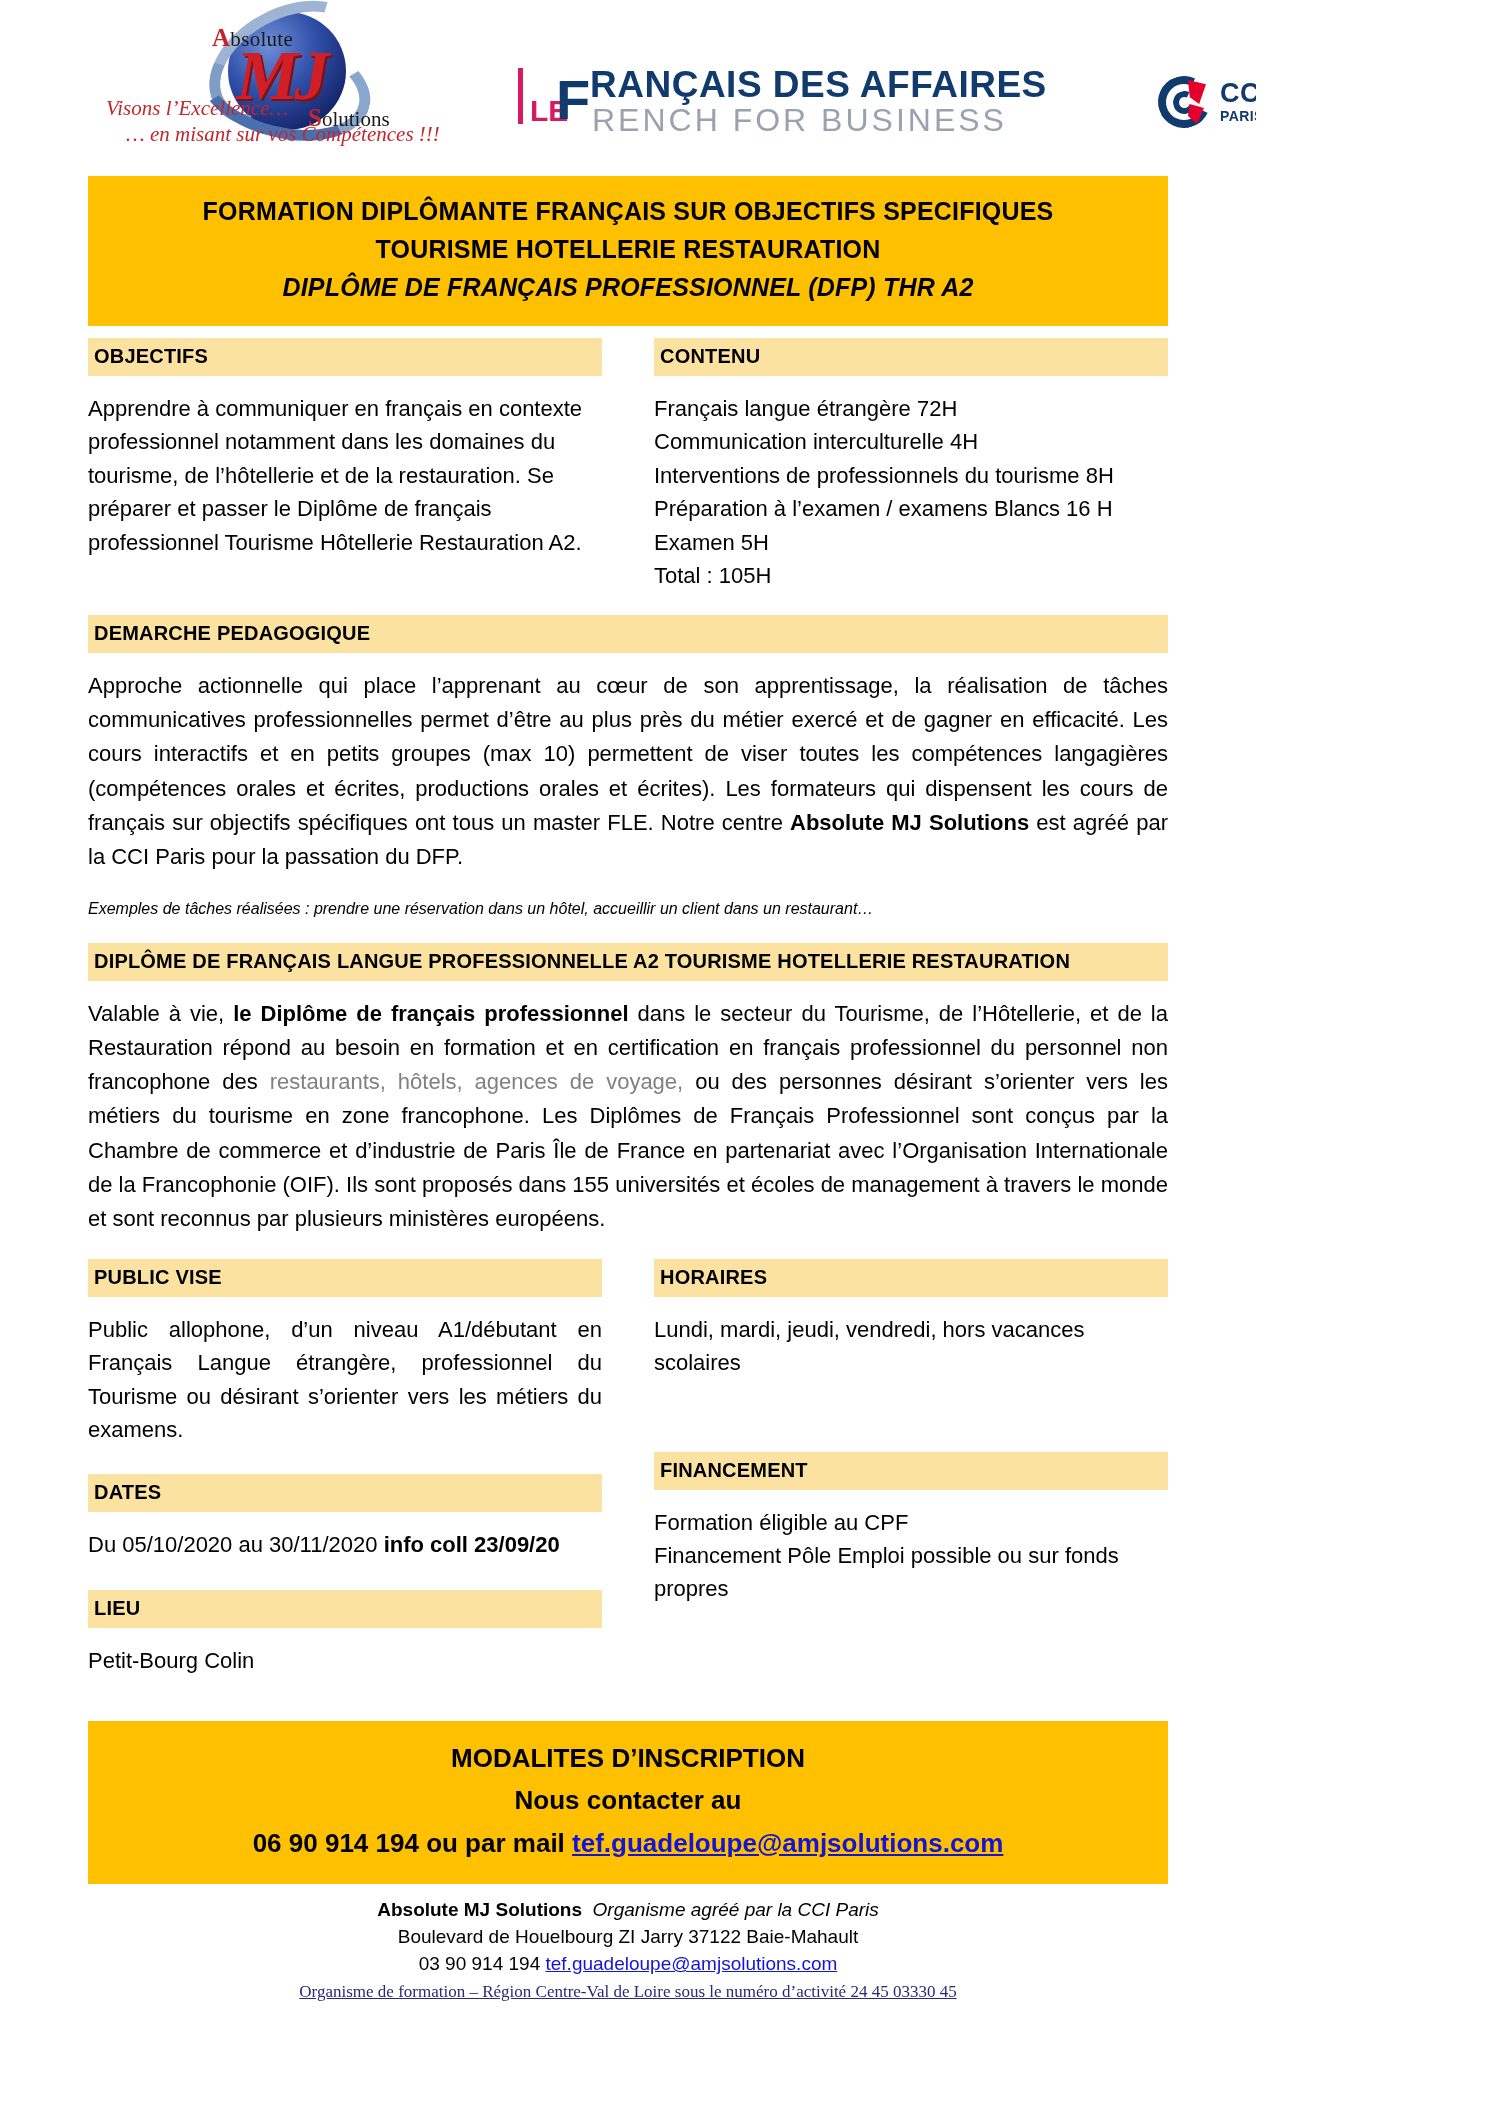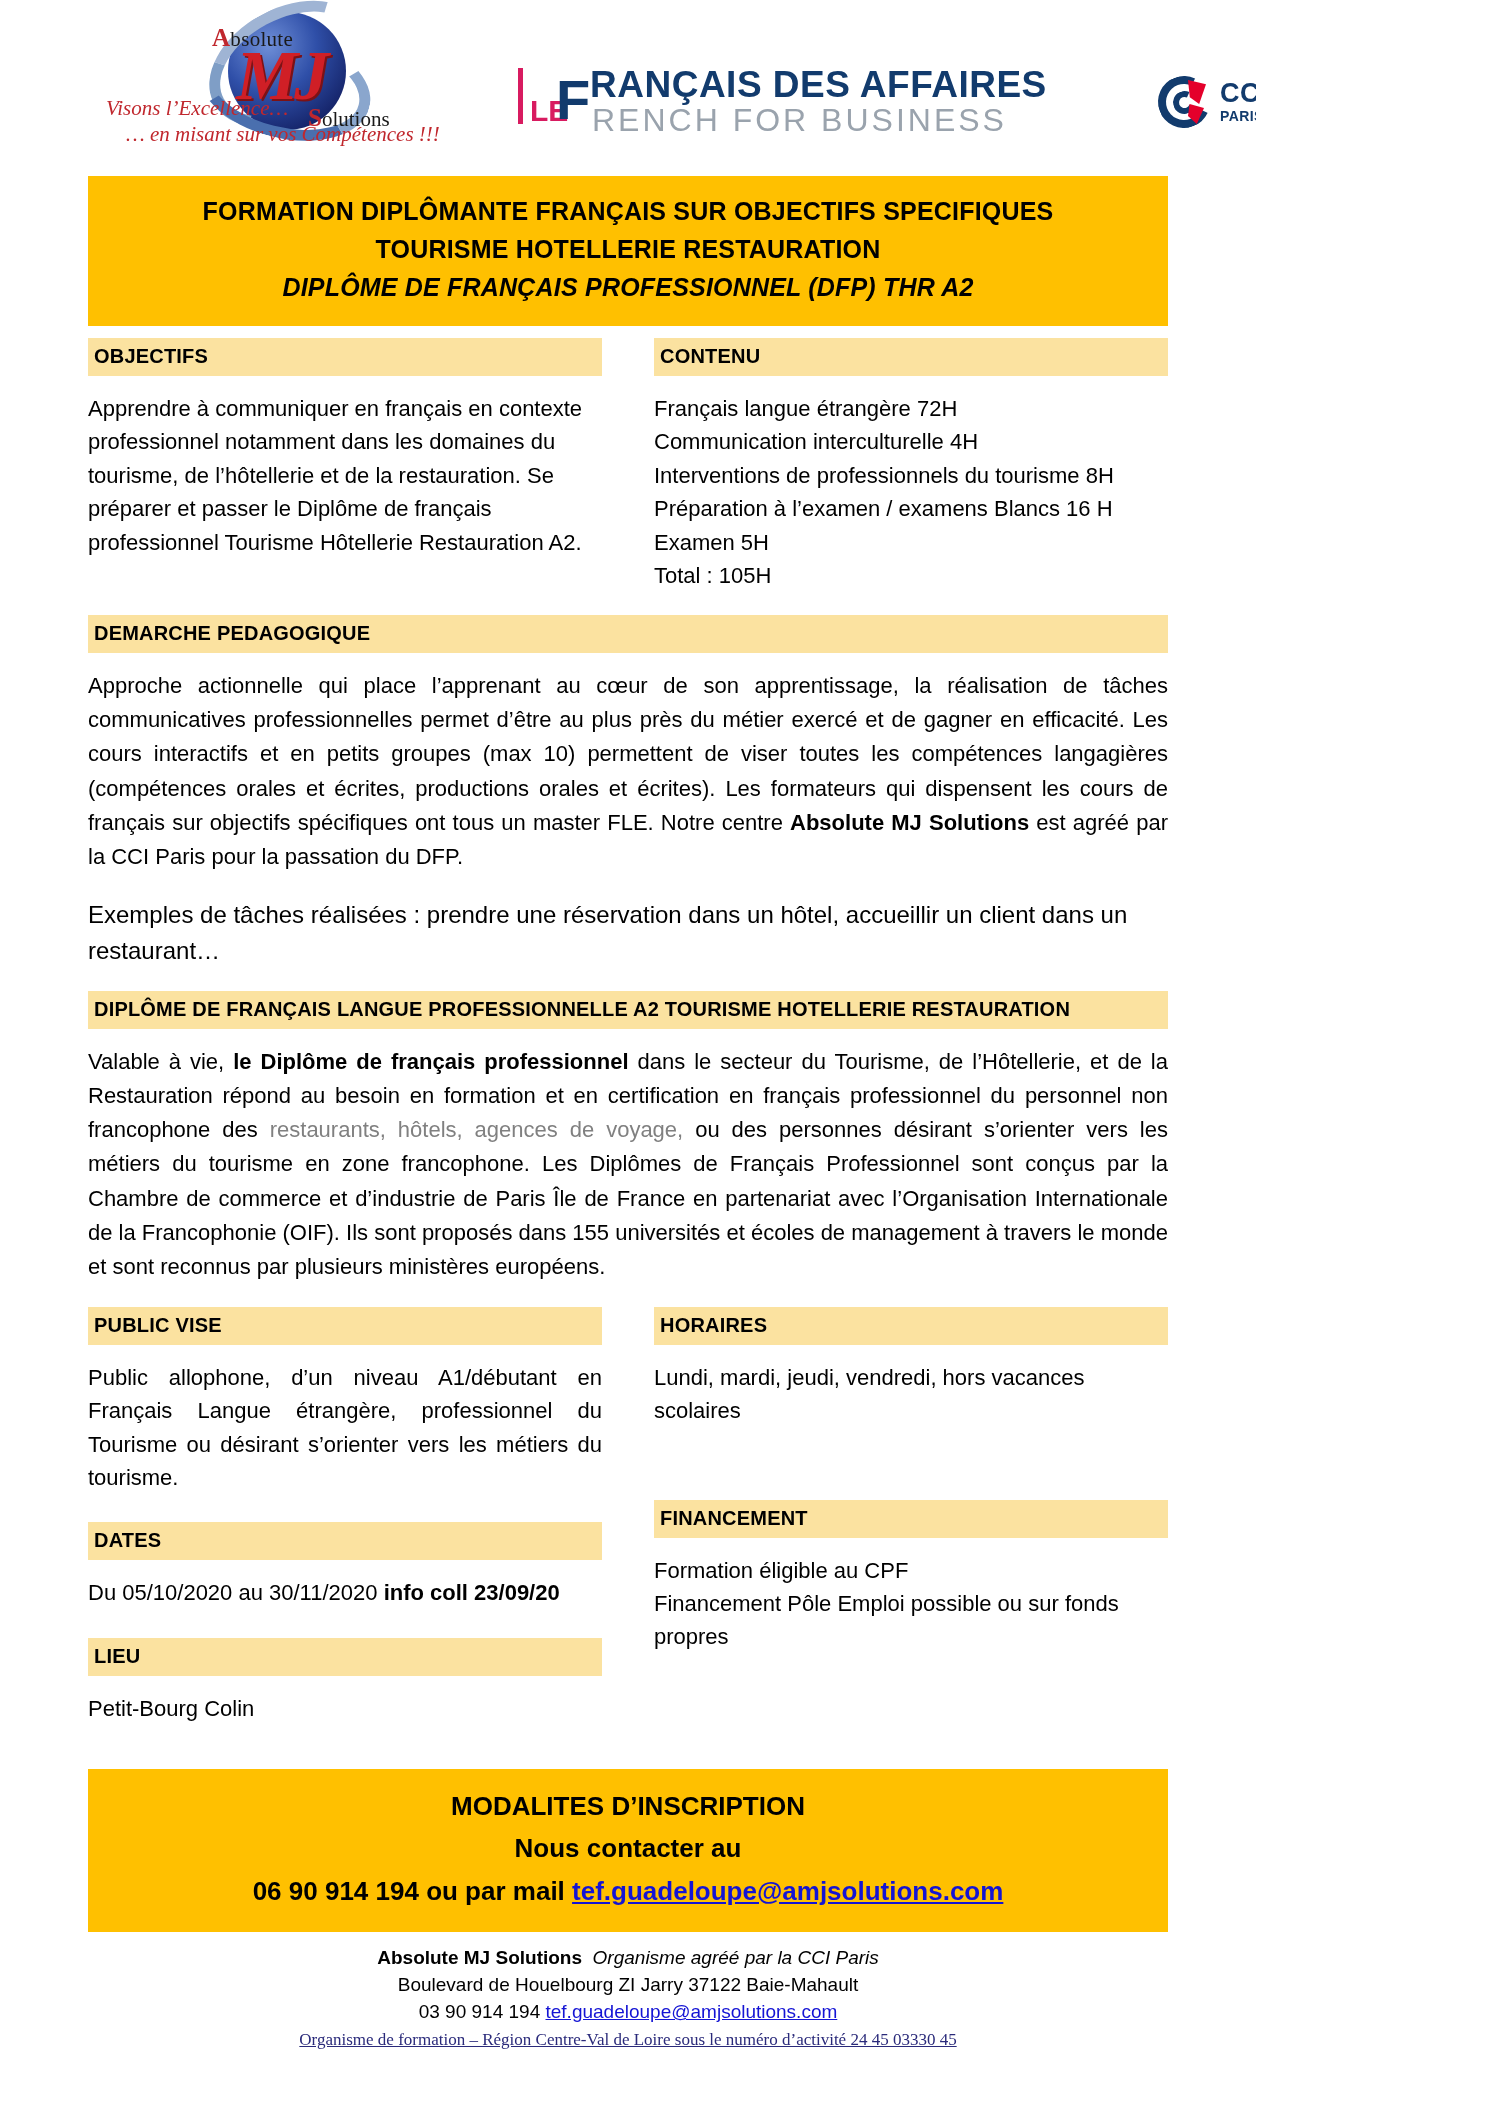--- a/index.html
+++ b/index.html
@@ -252,21 +252,22 @@
   .grey { color: #808080; }
   .bold { font-weight: bold; }
 
   .para-block {
     font-size: 22px;
     line-height: 1.56;
     text-align: justify;
     margin-top: 16px;
   }
   .note-italic {
-    font-size: 24px;
+    font-size: 16px;
+    font-style: italic;
     margin-top: 22px;
     line-height: 1.5;
   }
   .spacer-md { height: 28px; }
 
   
   .footer-banner {
     background: #FFC000;
     text-align: center;
     padding: 16px 0 20px 0;
@@ -373,21 +374,21 @@
     <div class="sec-head full">DEMARCHE PEDAGOGIQUE</div>
     <div class="para-block"><span>Approche actionnelle qui place l’apprenant au cœur de son apprentissage, la réalisation de tâches communicatives professionnelles permet d’être au plus près du métier exercé et de gagner en efficacité. Les cours interactifs et en petits groupes (max 10) permettent de viser toutes les compétences langagières (compétences orales et écrites, productions orales et écrites). Les formateurs qui dispensent les cours de français sur objectifs spécifiques ont tous un master FLE. Notre centre </span><span class="bold">Absolute MJ Solutions</span><span> est agréé par la CCI Paris pour la passation du DFP.</span></div>
     <div class="note-italic">Exemples de tâches réalisées : prendre une réservation dans un hôtel, accueillir un client dans un restaurant…</div>
 
     <div class="sec-head full">DIPLÔME DE FRANÇAIS LANGUE PROFESSIONNELLE A2 TOURISME HOTELLERIE RESTAURATION</div>
     <div class="para-block"><span>Valable à vie, </span><span class="bold">le Diplôme de français professionnel</span><span> dans le secteur du Tourisme, de l’Hôtellerie, et de la Restauration répond au besoin en formation et en certification en français professionnel du personnel non francophone des </span><span class="grey">restaurants, hôtels, agences de voyage,</span><span> ou des personnes désirant s’orienter vers les métiers du tourisme en zone francophone. Les Diplômes de Français Professionnel sont conçus par la Chambre de commerce et d’industrie de Paris Île de France en partenariat avec l’Organisation Internationale de la Francophonie (OIF). Ils sont proposés dans 155 universités et écoles de management à travers le monde et sont reconnus par plusieurs ministères européens.</span></div>
 
     <div class="cols" style="margin-top:22px;">
       <div class="col">
         <div class="sec-head">PUBLIC VISE</div>
-        <div class="body-text justify">Public allophone, d’un niveau A1/débutant en Français Langue étrangère, professionnel du Tourisme ou désirant s’orienter vers les métiers du tourisme.</div>
+        <div class="body-text justify">Public allophone, d’un niveau A1/débutant en Français Langue étrangère, professionnel du Tourisme ou désirant s’orienter vers les métiers du examens.</div>
 
         <div class="spacer-md"></div>
         <div class="sec-head">DATES</div>
         <div class="body-text"><span>Du 05/10/2020 au 30/11/2020 </span><span class="bold">info coll 23/09/20</span></div>
 
         <div class="spacer-md"></div>
         <div class="sec-head">LIEU</div>
         <div class="body-text">Petit-Bourg Colin</div>
       </div>
 

